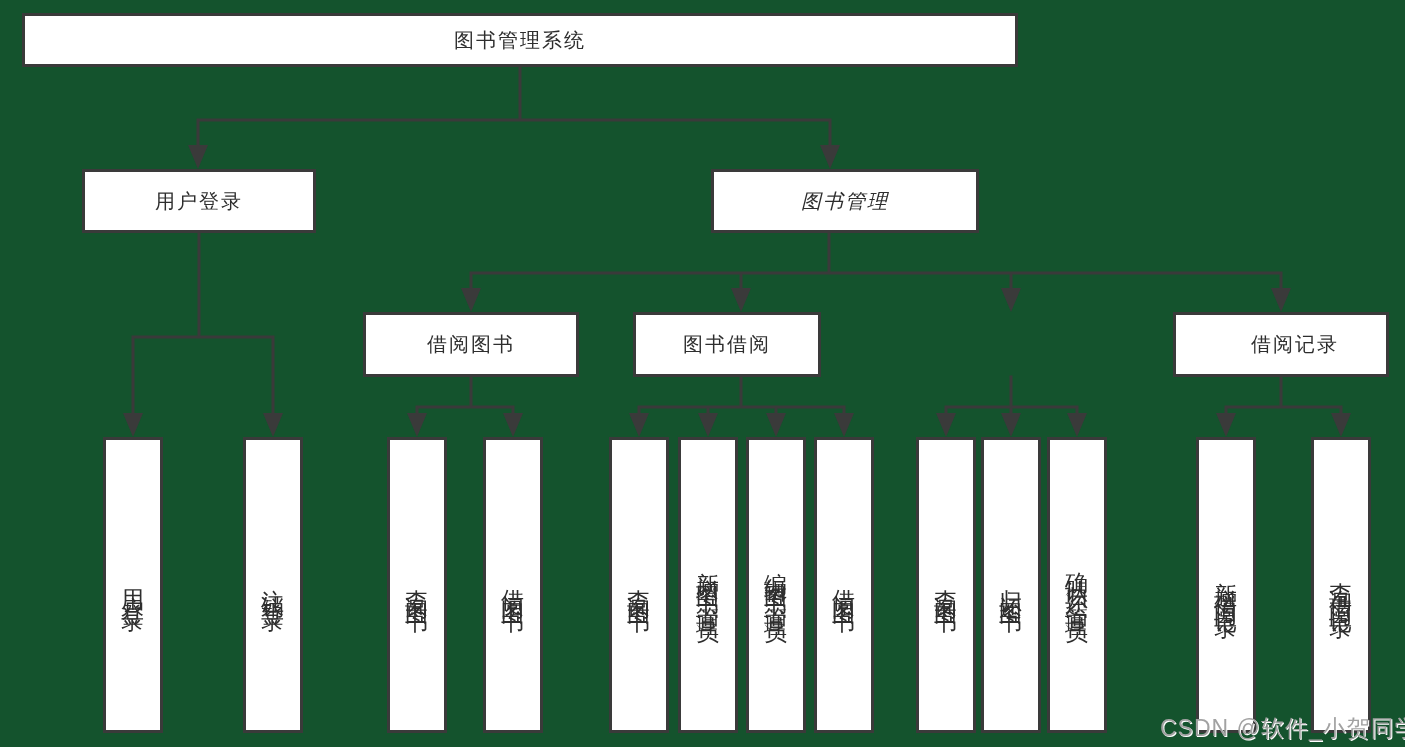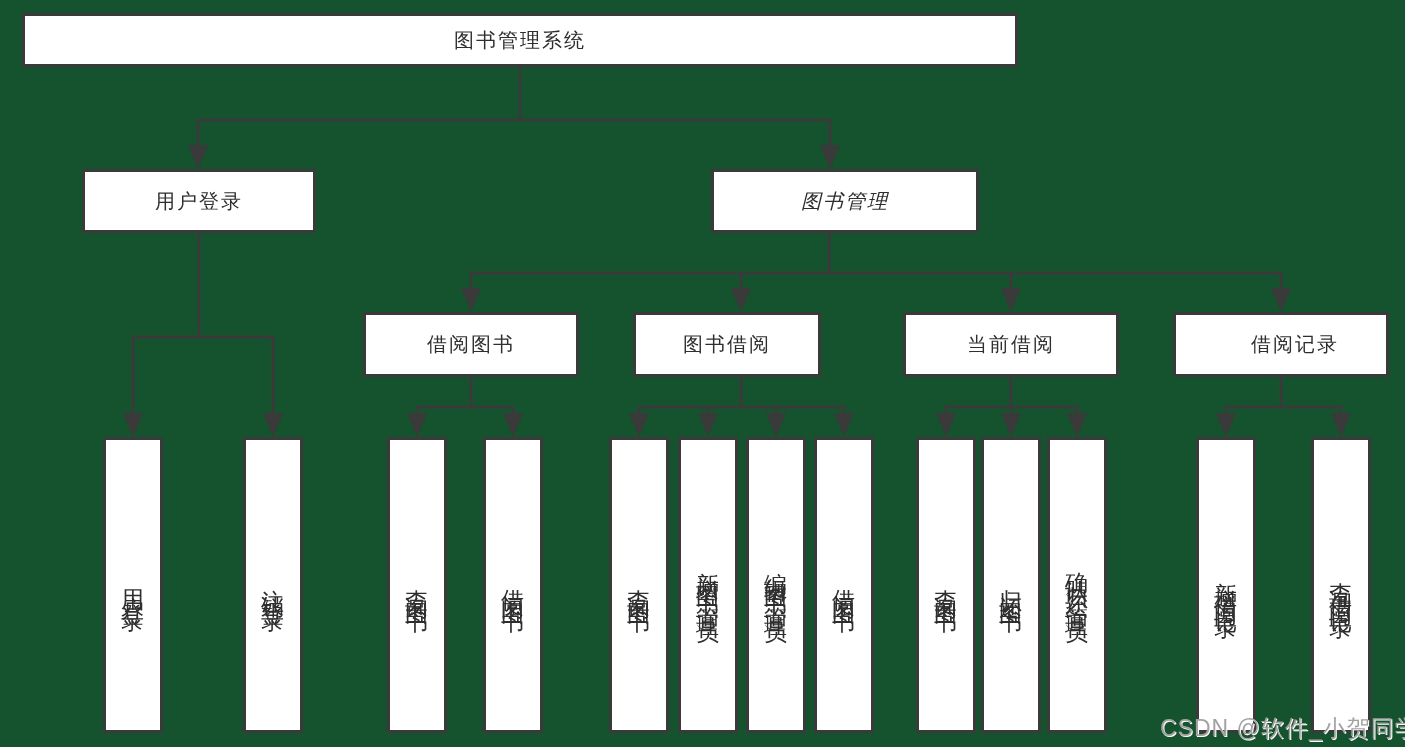--- a/index.html
+++ b/index.html
@@ -119,21 +119,20 @@
     </g>
   </svg>
 
   <div class="box h-box root-box">图书管理系统</div>
 
   <div class="box h-box" style="left:82px; top:169px; width:234px; height:64px;">用户登录</div>
   <div class="box h-box" style="left:711px; top:169px; width:268px; height:64px;font-style:italic;">图书管理</div>
 
   <div class="box h-box" style="left:363px; top:312px; width:216px; height:65px;">借阅图书</div>
   <div class="box h-box" style="left:633px; top:312px; width:188px; height:65px;">图书借阅</div>
-  <div class="box h-box" style="left:903px; top:312px; width:216px; height:65px;">当前借阅</div>
   <div class="box h-box" style="left:1173px; top:312px; width:216px; height:65px;padding-left:28px;">借阅记录</div>
 
   <div class="box leaf" style="left:103px;">
     <span class="vtext">用户登录</span>
   </div>
   <div class="box leaf" style="left:243px;">
     <span class="vtext">注销登录</span>
   </div>
 
   <div class="box leaf" style="left:387px;">

